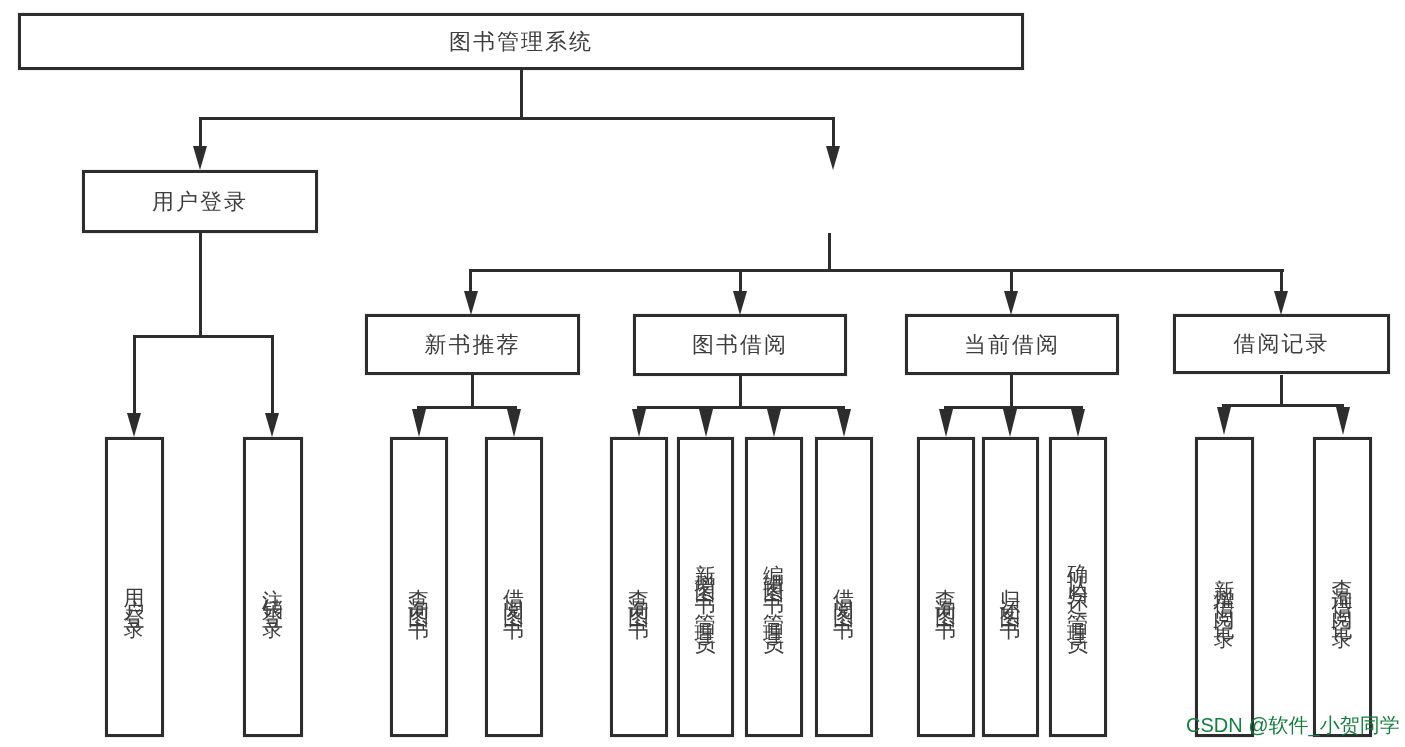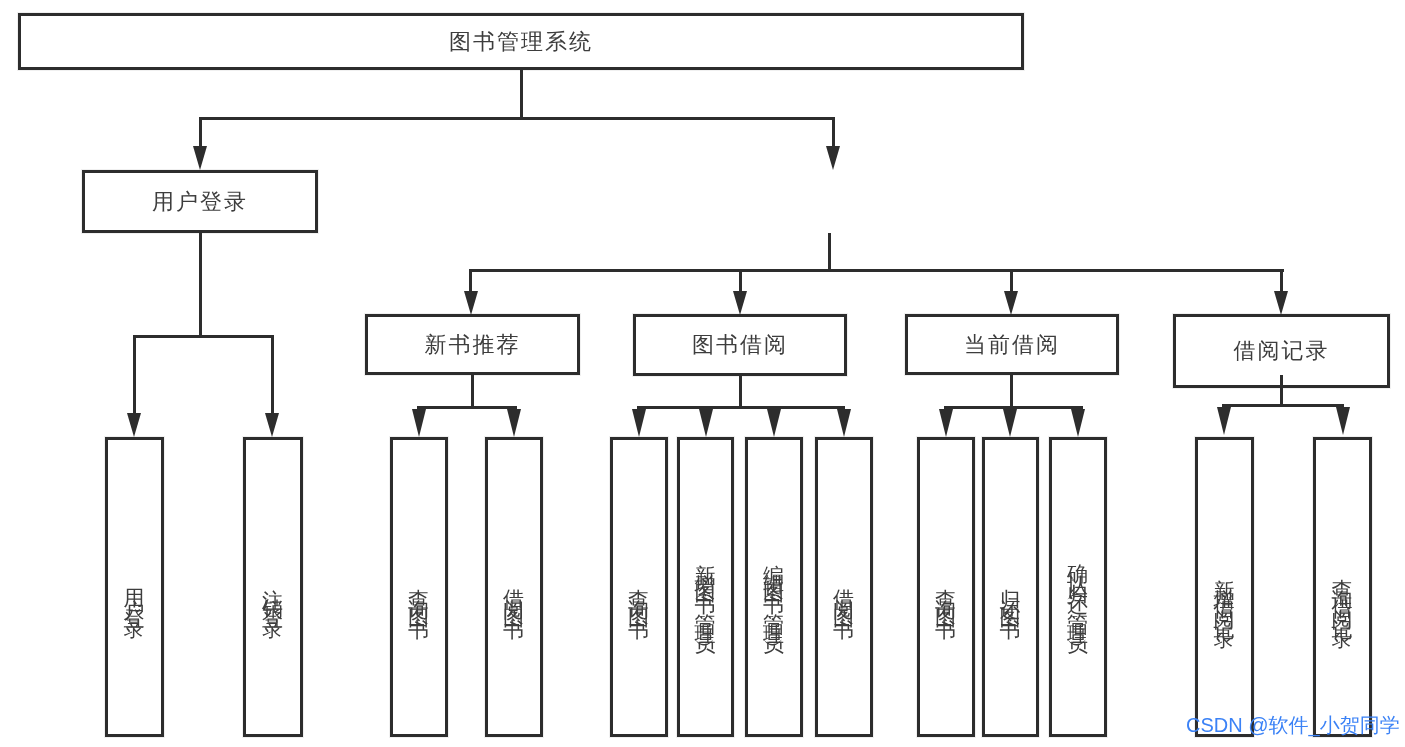--- a/index.html
+++ b/index.html
@@ -21,37 +21,37 @@
   }
   .line { position:absolute; background:#2d2d2d; }
   .arrow {
     position:absolute; width:0; height:0;
     border-left:7px solid transparent; border-right:7px solid transparent;
     border-top:24px solid #2d2d2d;
   }
   .a28 { border-top-width:28px; }
   #watermark {
     position:absolute; left:1186px; top:712px;
-    font-size:20px; color:#3b82f6; letter-spacing:0px; white-space:nowrap;
+    font-size:20px; color:#15803d; letter-spacing:0px; white-space:nowrap;
     z-index:5;
   }
 </style>
 </head>
 <body>
 
 <div id="canvas">
 
   <div class="box" style="left:18px;top:13px;width:1006px;height:57px;">图书管理系统</div>
 
   <div class="box" style="left:82px;top:170px;width:236px;height:63px;">用户登录</div>
 
   <div class="box" style="left:365px;top:314px;width:215px;height:61px;">新书推荐</div>
   <div class="box" style="left:905px;top:314px;width:214px;height:61px;">当前借阅</div>
   <div class="box" style="left:633px;top:314px;width:214px;height:62px;">图书借阅</div>
-  <div class="box" style="left:1173px;top:314px;width:217px;height:74px;">借阅记录</div>
+  <div class="box" style="left:1173px;top:314px;width:217px;height:60px;">借阅记录</div>
 
   <div class="box leaf" style="left:105px;top:437px;width:59px;height:300px;">用户登录</div>
   <div class="box leaf" style="left:243px;top:437px;width:60px;height:300px;">注销登录</div>
 
   <div class="box leaf" style="left:390px;top:437px;width:58px;height:300px;">查询图书</div>
   <div class="box leaf" style="left:485px;top:437px;width:58px;height:300px;">借阅图书</div>
 
   <div class="box leaf" style="left:610px;top:437px;width:58px;height:300px;">查询图书</div>
   <div class="box leaf" style="left:677px;top:437px;width:57px;height:300px;">新增图书（管理员）</div>
   <div class="box leaf" style="left:745px;top:437px;width:58px;height:300px;">编辑图书（管理员）</div>

